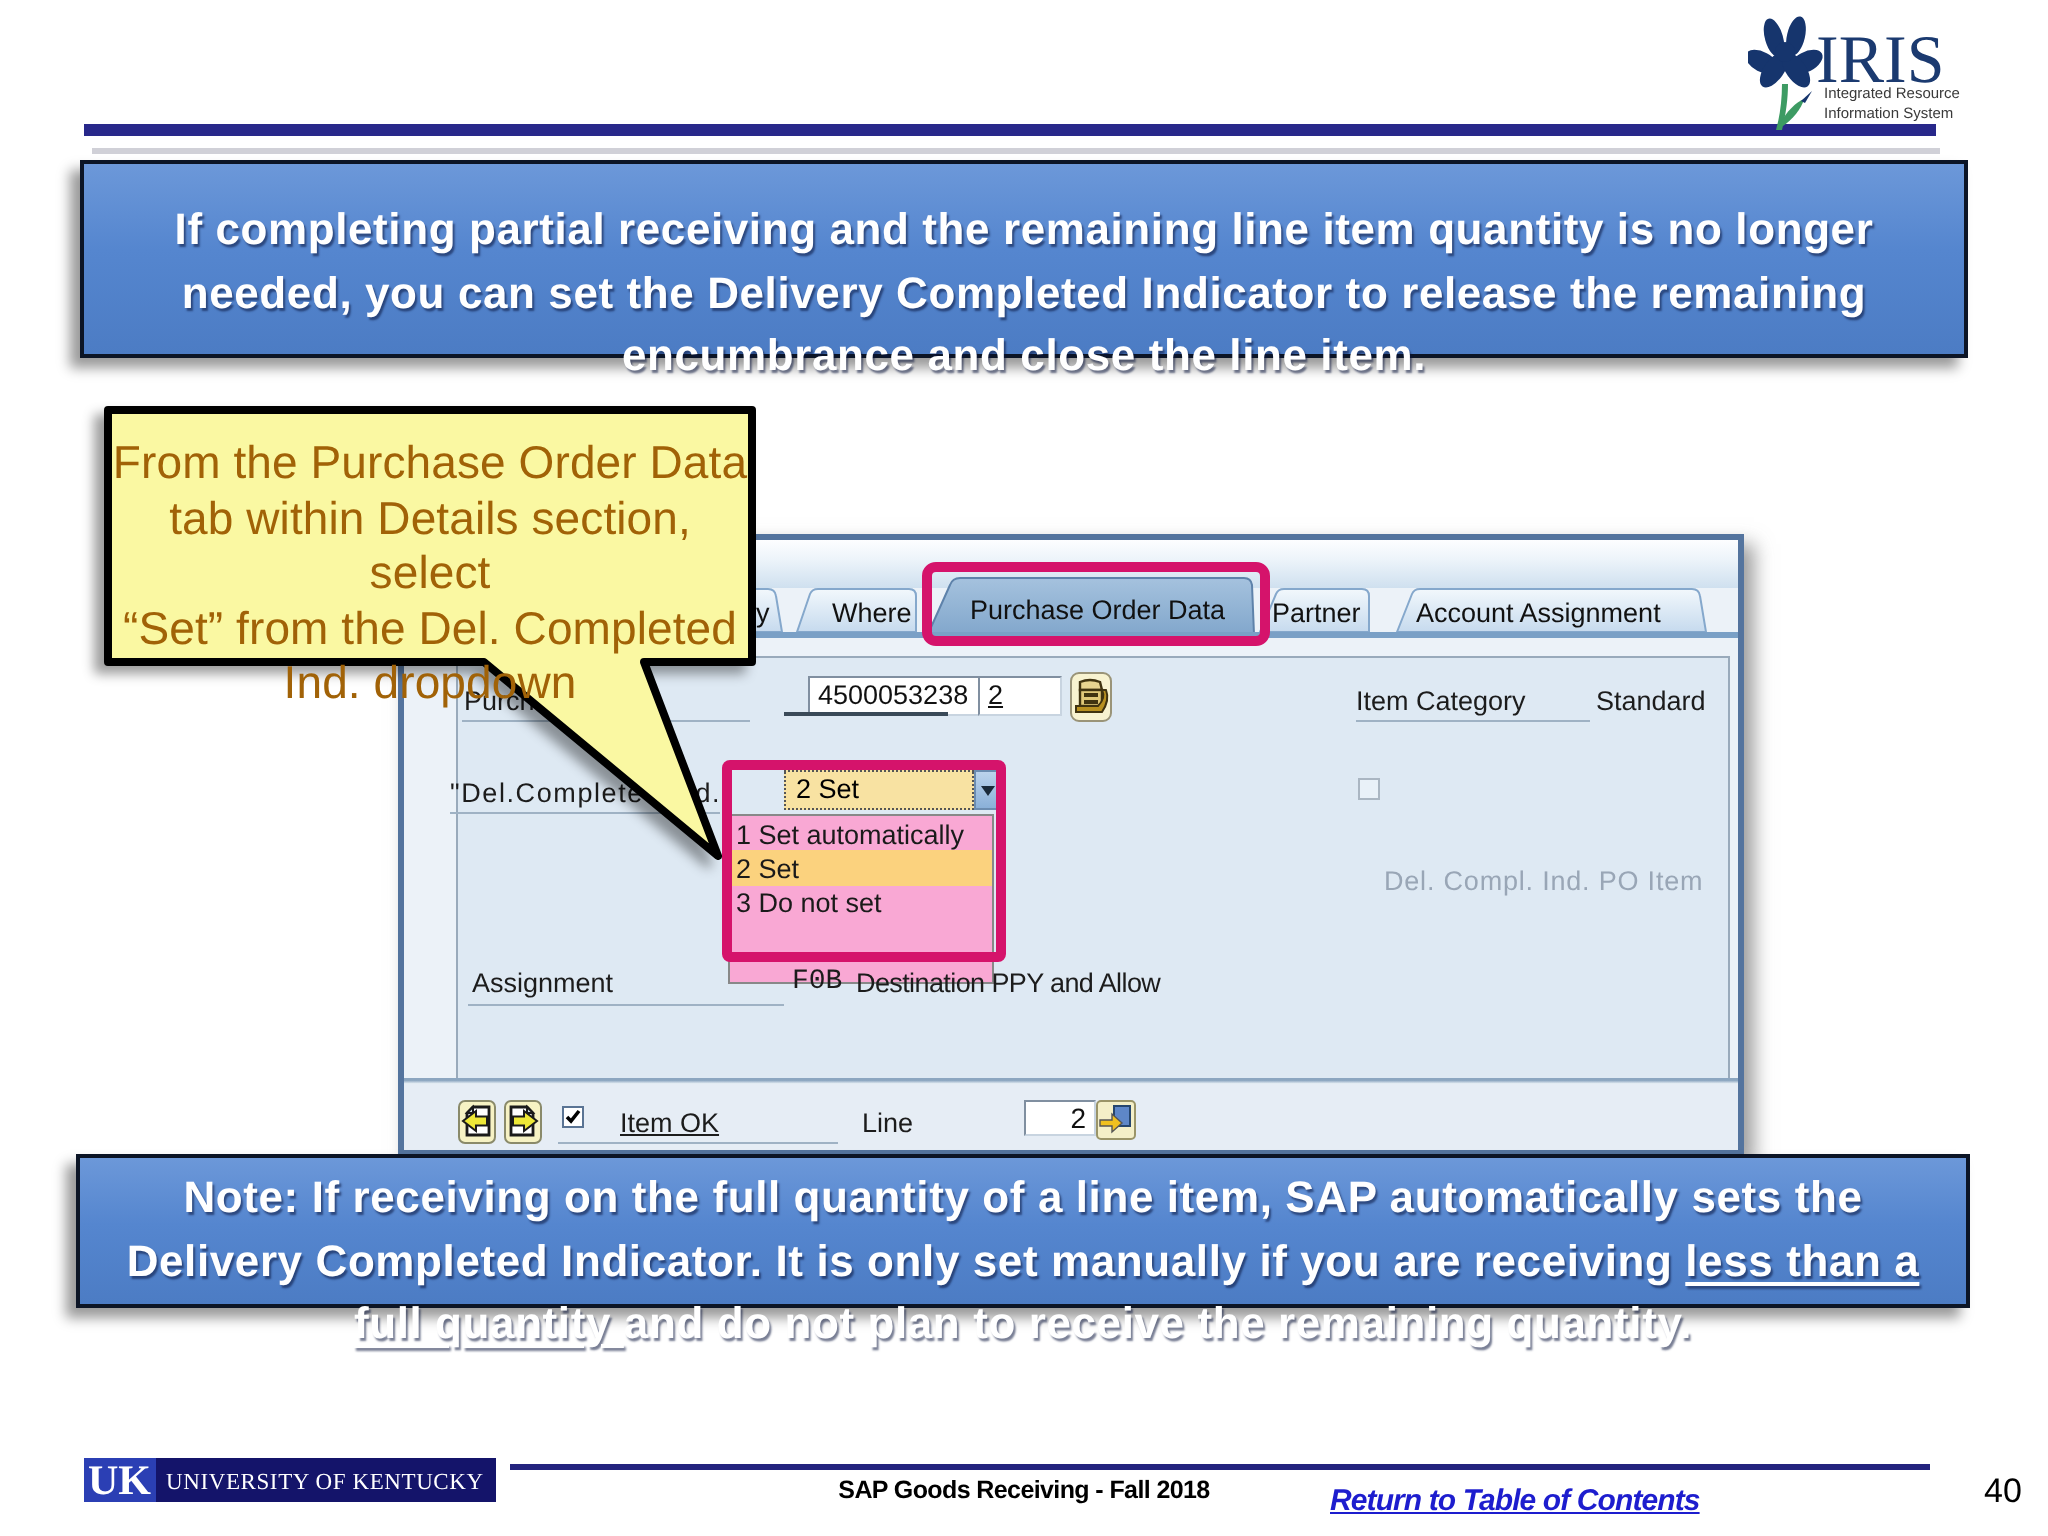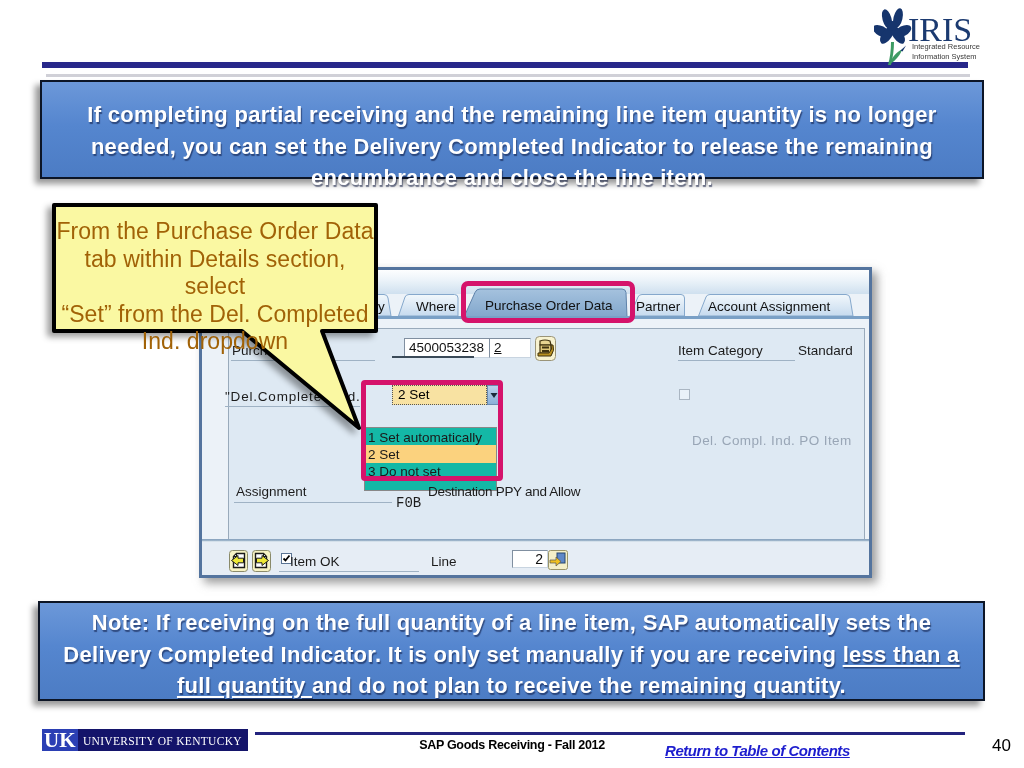--- a/index.html
+++ b/index.html
@@ -13,21 +13,21 @@
     letter-spacing:-0.2px; line-height:40px; text-shadow:1.5px 1.5px 1px rgba(90,90,95,0.6); }
   #tline1 { left:42px; top:62px; width:926px; height:6px; background:#28288A; }
   #tline2 { left:46px; top:74px; width:924px; height:3px; background:rgba(120,120,140,0.35); }
 
   
   .bluebox { background:linear-gradient(180deg,#6C98D9 0%,#5586CF 45%,#4C7CC4 100%);
     border:2px solid #0c1526; color:#fff; font-weight:bold; font-size:22px;
     letter-spacing:0.3px; text-align:center; box-shadow:-5px 5px 6px rgba(0,0,0,0.40);
     text-shadow:1px 1.5px 1px rgba(10,20,60,0.55); line-height:31.7px; }
   #box1 { left:40px; top:80px; width:944px; height:99px; padding-top:17px; }
-  #box2 { left:38px; top:601px; width:947px; height:100px; padding-top:4px; }
+  #box2 { left:38px; top:577px; width:947px; height:77px; padding-top:4px; }
   #box2 u, #box1 u { text-underline-offset:3px; }
 
   
   #shot { left:194px; top:267px; width:678px; height:311px; }
   #shot .in { position:absolute; }
   #winframe { left:5px; top:0; width:673px; height:311px; background:#ECF2F8;
     border:3px solid #54749E; box-shadow:5px 5px 9px rgba(90,90,90,0.6); }
   #topgrad { left:8px; top:3px; width:667px; height:24px;
     background:linear-gradient(180deg,#FDFEFF 0%,#EDF4FA 40%,#CFE0EF 100%); }
   #tabline { left:8px; top:49px; width:667px; height:3px; background:#7AA0C6; }
@@ -134,51 +134,51 @@
     <div class="in lbl" style="left:604px; top:76px;">Standard</div>
 
     <div class="in lbl" style="left:31px; top:122px; letter-spacing:0.8px;">"Del.Completed Ind.</div>
     <div class="in lblline" style="left:31px; top:139px; width:135px;"></div>
     <div class="in" style="left:198px; top:118px; width:95px; height:20px; background:#F8E2A2; border:1px dotted #555; font-size:13.5px; padding:1px 0 0 5px;">2 Set</div>
     <div class="in" style="left:293px; top:118px; width:14px; height:20px; background:linear-gradient(180deg,#BBD3EC,#8AB0D8); border:1px solid #6B8CB0;">
       <svg width="12" height="18">
           <path d="M2.5 7 L9.5 7 L6 12 Z" fill="#1A2A3A"></path>
         </svg>
     </div>
-    <div class="in" style="left:170px; top:140px; width:133px; height:64px; background:#14b8a6; border:1px solid #888; font-size:13.5px; color:#1a1a1a;margin-top:20px;">
+    <div class="in" style="left:170px; top:140px; width:133px; height:85px; background:#f9a8d4; border:1px solid #888; font-size:13.5px; color:#1a1a1a;">
       <div style="padding:1.5px 0 0 3px; height:17.3px;">1 Set automatically</div>
       <div style="padding:1.5px 0 0 3px; height:17.3px; background:#FBD27E;">2 Set</div>
       <div style="padding:1.5px 0 0 3px; height:17.3px;">3 Do not set</div>
     </div>
     <div class="in" style="left:485px; top:122px; width:11px; height:11px; background:#E9F1F8; border:1px solid #AAB6C2;"></div>
     <div class="in glbl" style="left:498px; top:122px;margin-top:44px;">Del. Compl. Ind. PO Item</div>
 
     <div class="in lbl" style="left:42px; top:217px;">Assignment</div>
     <div class="in lblline" style="left:40px; top:235px; width:158px;"></div>
-    <div class="in lbl" style="left:202px; top:216px; font-family:'Liberation Mono',monospace; font-size:14px;margin-top:12px;">F0B</div>
+    <div class="in lbl" style="left:202px; top:216px; font-family:'Liberation Mono',monospace; font-size:14px;">F0B</div>
     <div class="in lbl" style="left:234px; top:217px; letter-spacing:-0.3px;">Destination PPY and Allow</div>
 
     <svg class="in" style="left:35px; top:283px;" width="19" height="22" viewBox="0 0 19 22">
       <rect x="0.5" y="0.5" width="18" height="21" rx="3" fill="#F6F2C4" stroke="#8A8A6A"></rect>
       <path d="M7.5 3.5 L15.5 3.5 L15.5 17.5 L4.5 17.5 L4.5 6.5 Z" fill="#fff" stroke="#1a1a1a" stroke-width="1.4"></path>
       <path d="M7.5 3.5 L7.5 6.5 L4.5 6.5 Z" fill="#cfe0ea" stroke="#1a1a1a" stroke-width="1"></path>
       <path d="M9 8.2 L14.5 8.2 L14.5 12.8 L9 12.8 L9 15.5 L2.5 10.5 L9 5.5 Z" fill="#EDE838" stroke="#1a1a1a" stroke-width="1"></path>
     </svg>
     <svg class="in" style="left:58px; top:283px;" width="19" height="22" viewBox="0 0 19 22">
       <rect x="0.5" y="0.5" width="18" height="21" rx="3" fill="#F6F2C4" stroke="#8A8A6A"></rect>
       <path d="M11.5 3.5 L3.5 3.5 L3.5 17.5 L14.5 17.5 L14.5 6.5 Z" fill="#fff" stroke="#1a1a1a" stroke-width="1.4"></path>
       <path d="M11.5 3.5 L11.5 6.5 L14.5 6.5 Z" fill="#cfe0ea" stroke="#1a1a1a" stroke-width="1"></path>
       <path d="M10 8.2 L4.5 8.2 L4.5 12.8 L10 12.8 L10 15.5 L16.5 10.5 L10 5.5 Z" fill="#EDE838" stroke="#1a1a1a" stroke-width="1"></path>
     </svg>
     <div class="in" style="left:86.5px; top:286px; width:11px; height:11px; background:#fff; border:1px solid #5A7494;">
       <svg width="9" height="9" style="display:block">
           <path d="M1.5 4.5 L3.5 6.5 L7.5 1.5" stroke="#000" stroke-width="1.8" fill="none"></path>
         </svg>
     </div>
-    <div class="in lbl" style="left:96px; top:287px;">Item OK</div>
+    <div class="in lbl" style="left:116px; top:287px;text-decoration:underline;">Item OK</div>
     <div class="in lblline" style="left:85px; top:304px; width:140px;"></div>
     <div class="in lbl" style="left:237px; top:287px;">Line</div>
     <div class="in fld" style="left:318px; top:283px; width:36px; height:18px; font-size:14px; text-align:right; padding:0 4px 0 0;">2</div>
     <svg class="in" style="left:354px; top:283px;" width="20" height="20" viewBox="0 0 20 20">
       <rect x="0.5" y="0.5" width="19" height="19" rx="2" fill="#F4EFC8" stroke="#9A9468"></rect>
       <rect x="9" y="3" width="8" height="10" fill="#5E87C8" stroke="#26466E"></rect>
       <path d="M2 10 L8 10 L8 7 L13 11.5 L8 16 L8 13 L2 13 Z" fill="#F0C020" stroke="#555" stroke-width="0.7"></path>
     </svg>
   </div>
 
@@ -192,17 +192,17 @@
 
   <div class="abs bluebox" id="box2">Note: If receiving on the full quantity of a line item, SAP automatically sets the<br>Delivery Completed Indicator. It is only set manually if you are receiving <u>less than a</u><br><u>full quantity </u>and do not plan to receive the remaining quantity.</div>
 
   <svg class="abs" style="left:42px; top:729px;" width="206" height="22" viewBox="0 0 206 22">
     <rect x="0" y="0" width="206" height="22" fill="#14146A"></rect>
     <rect x="0" y="0" width="36" height="22" fill="#2B3FB4"></rect>
     <text x="2" y="18" font-family="Liberation Serif, serif" font-size="21" font-weight="bold" fill="#fff">UK</text>
     <text x="41" y="15.5" font-family="Liberation Serif, serif" font-size="11.5" fill="#fff" letter-spacing="0.3">UNIVERSITY OF KENTUCKY</text>
   </svg>
   <div class="abs" id="fline"></div>
-  <div class="abs" id="fcenter">SAP Goods Receiving - Fall 2012</div>
+  <div class="abs" id="fcenter">SAP Goods Receiving - Fall 2018</div>
   <div class="abs" id="rtoc">Return to Table of Contents</div>
   <div class="abs" id="pagenum">40</div>
 
 </div>
 
 </body></html>

